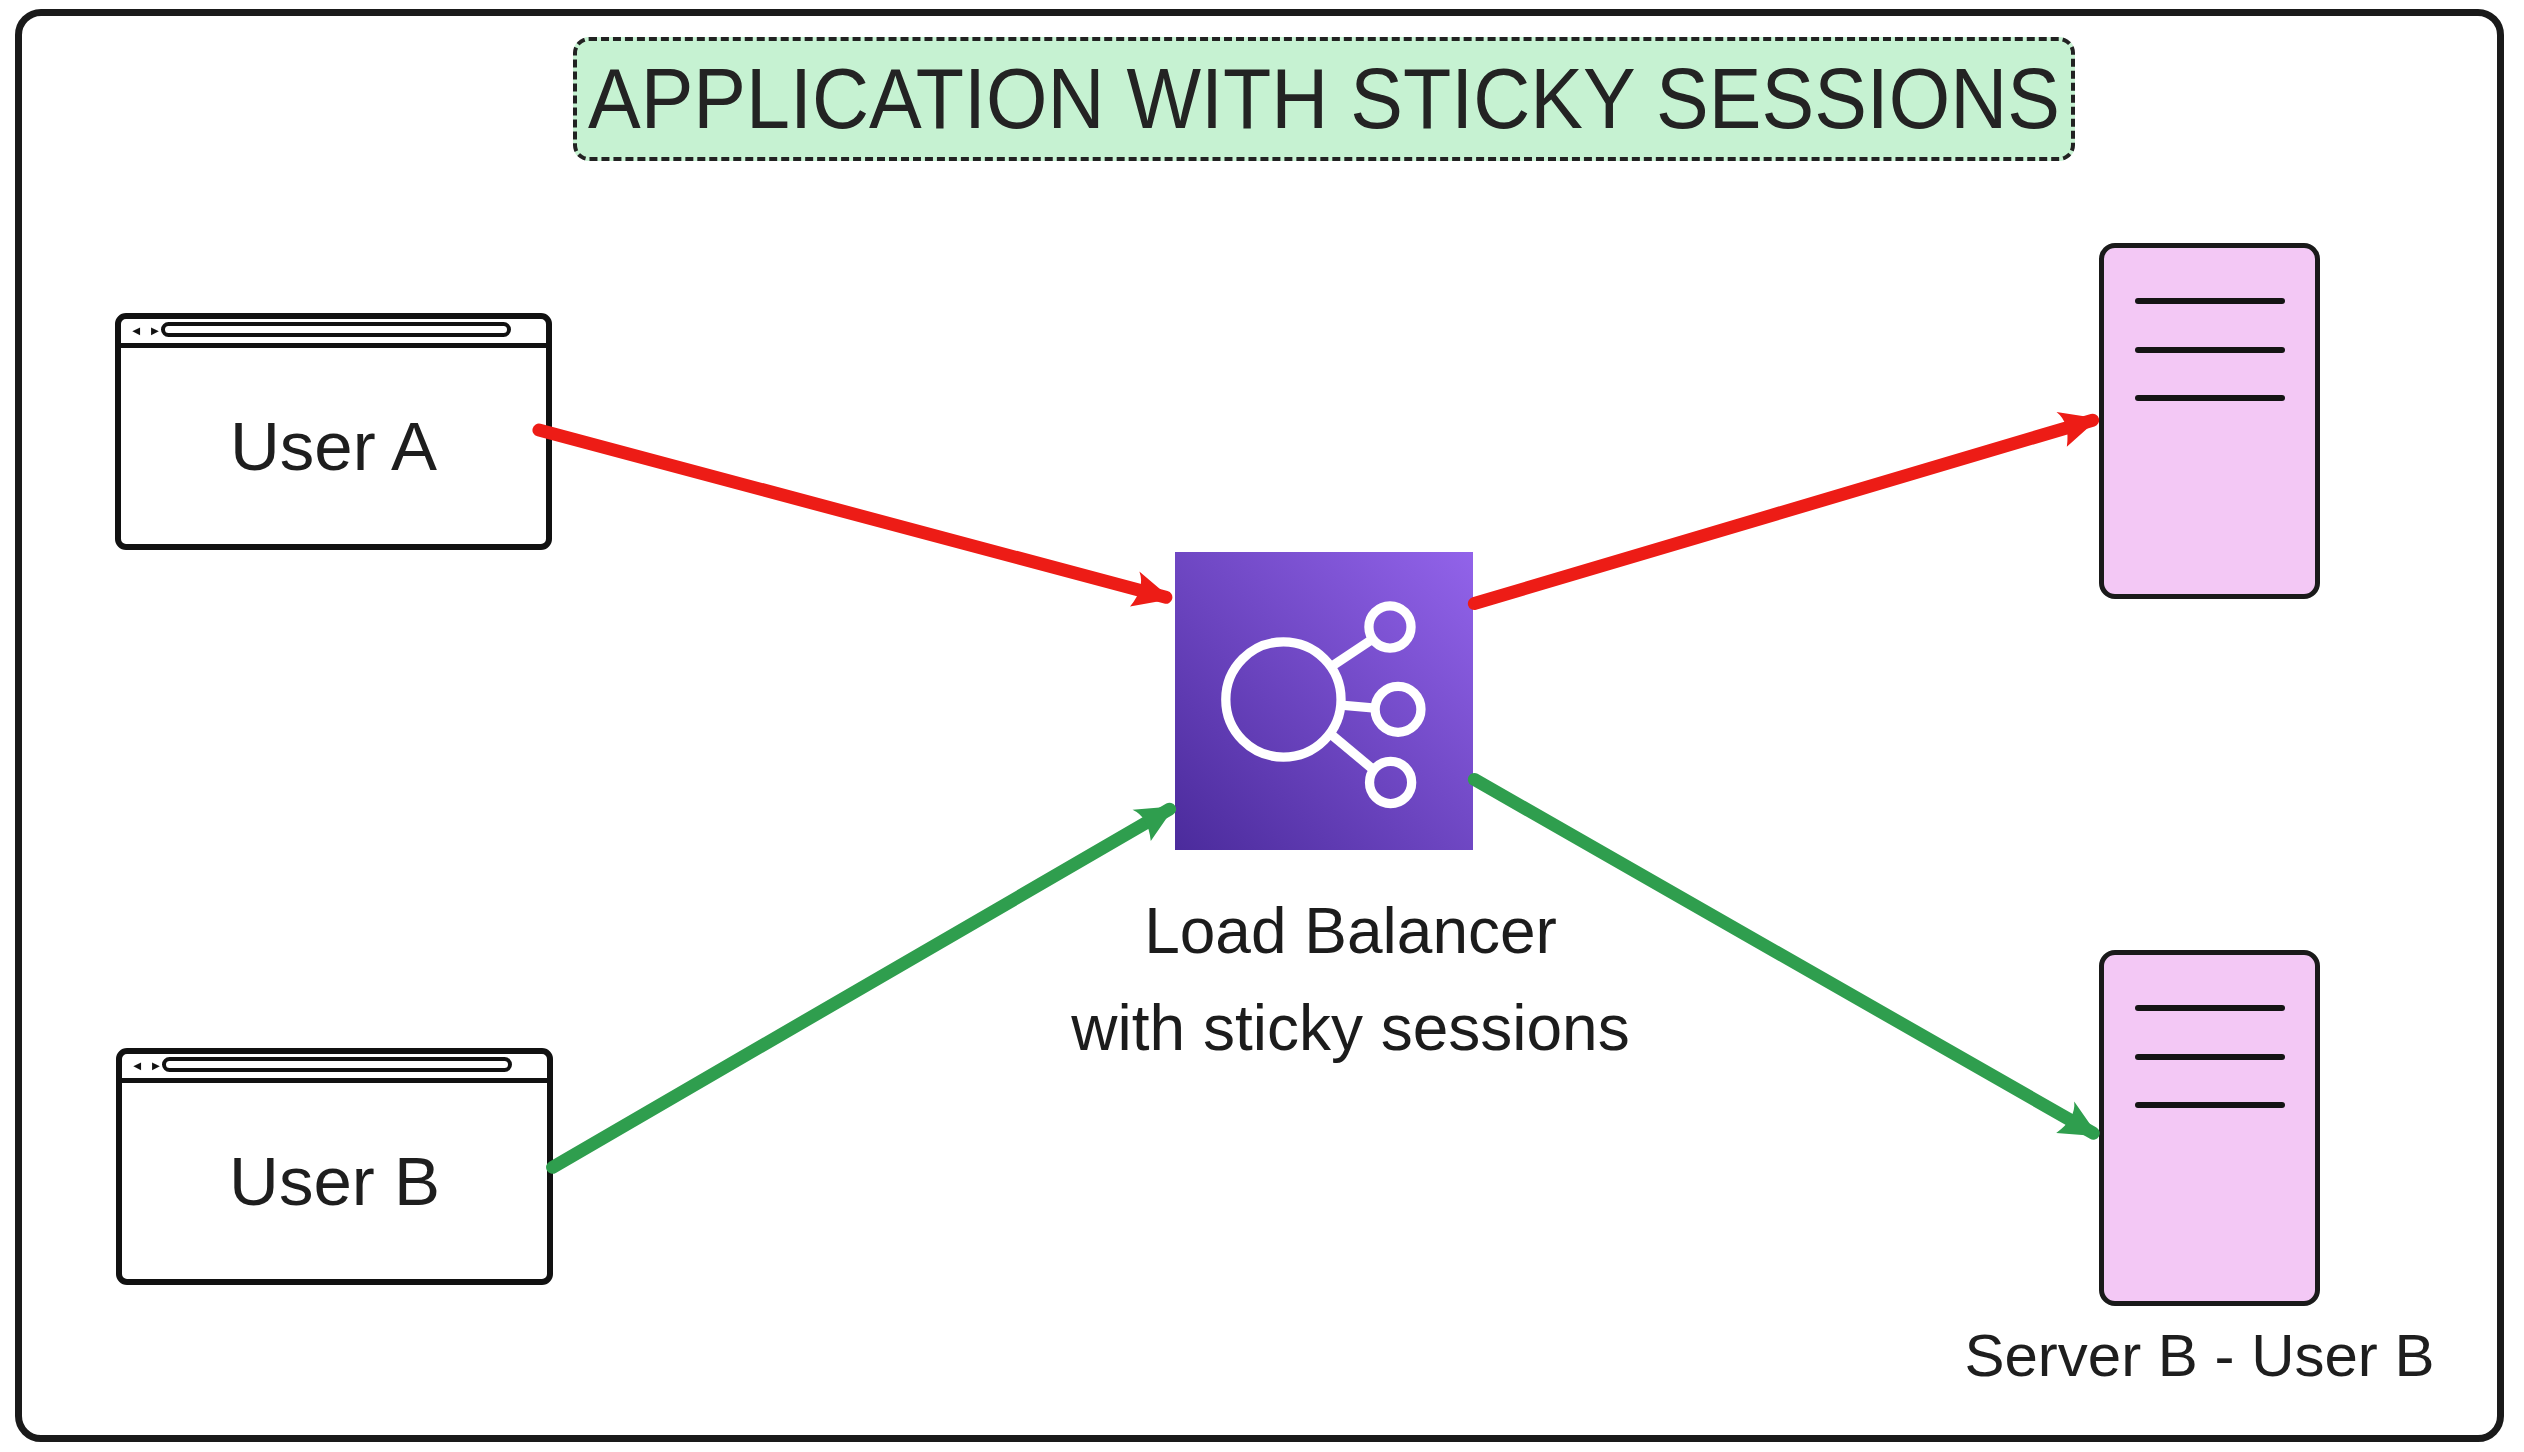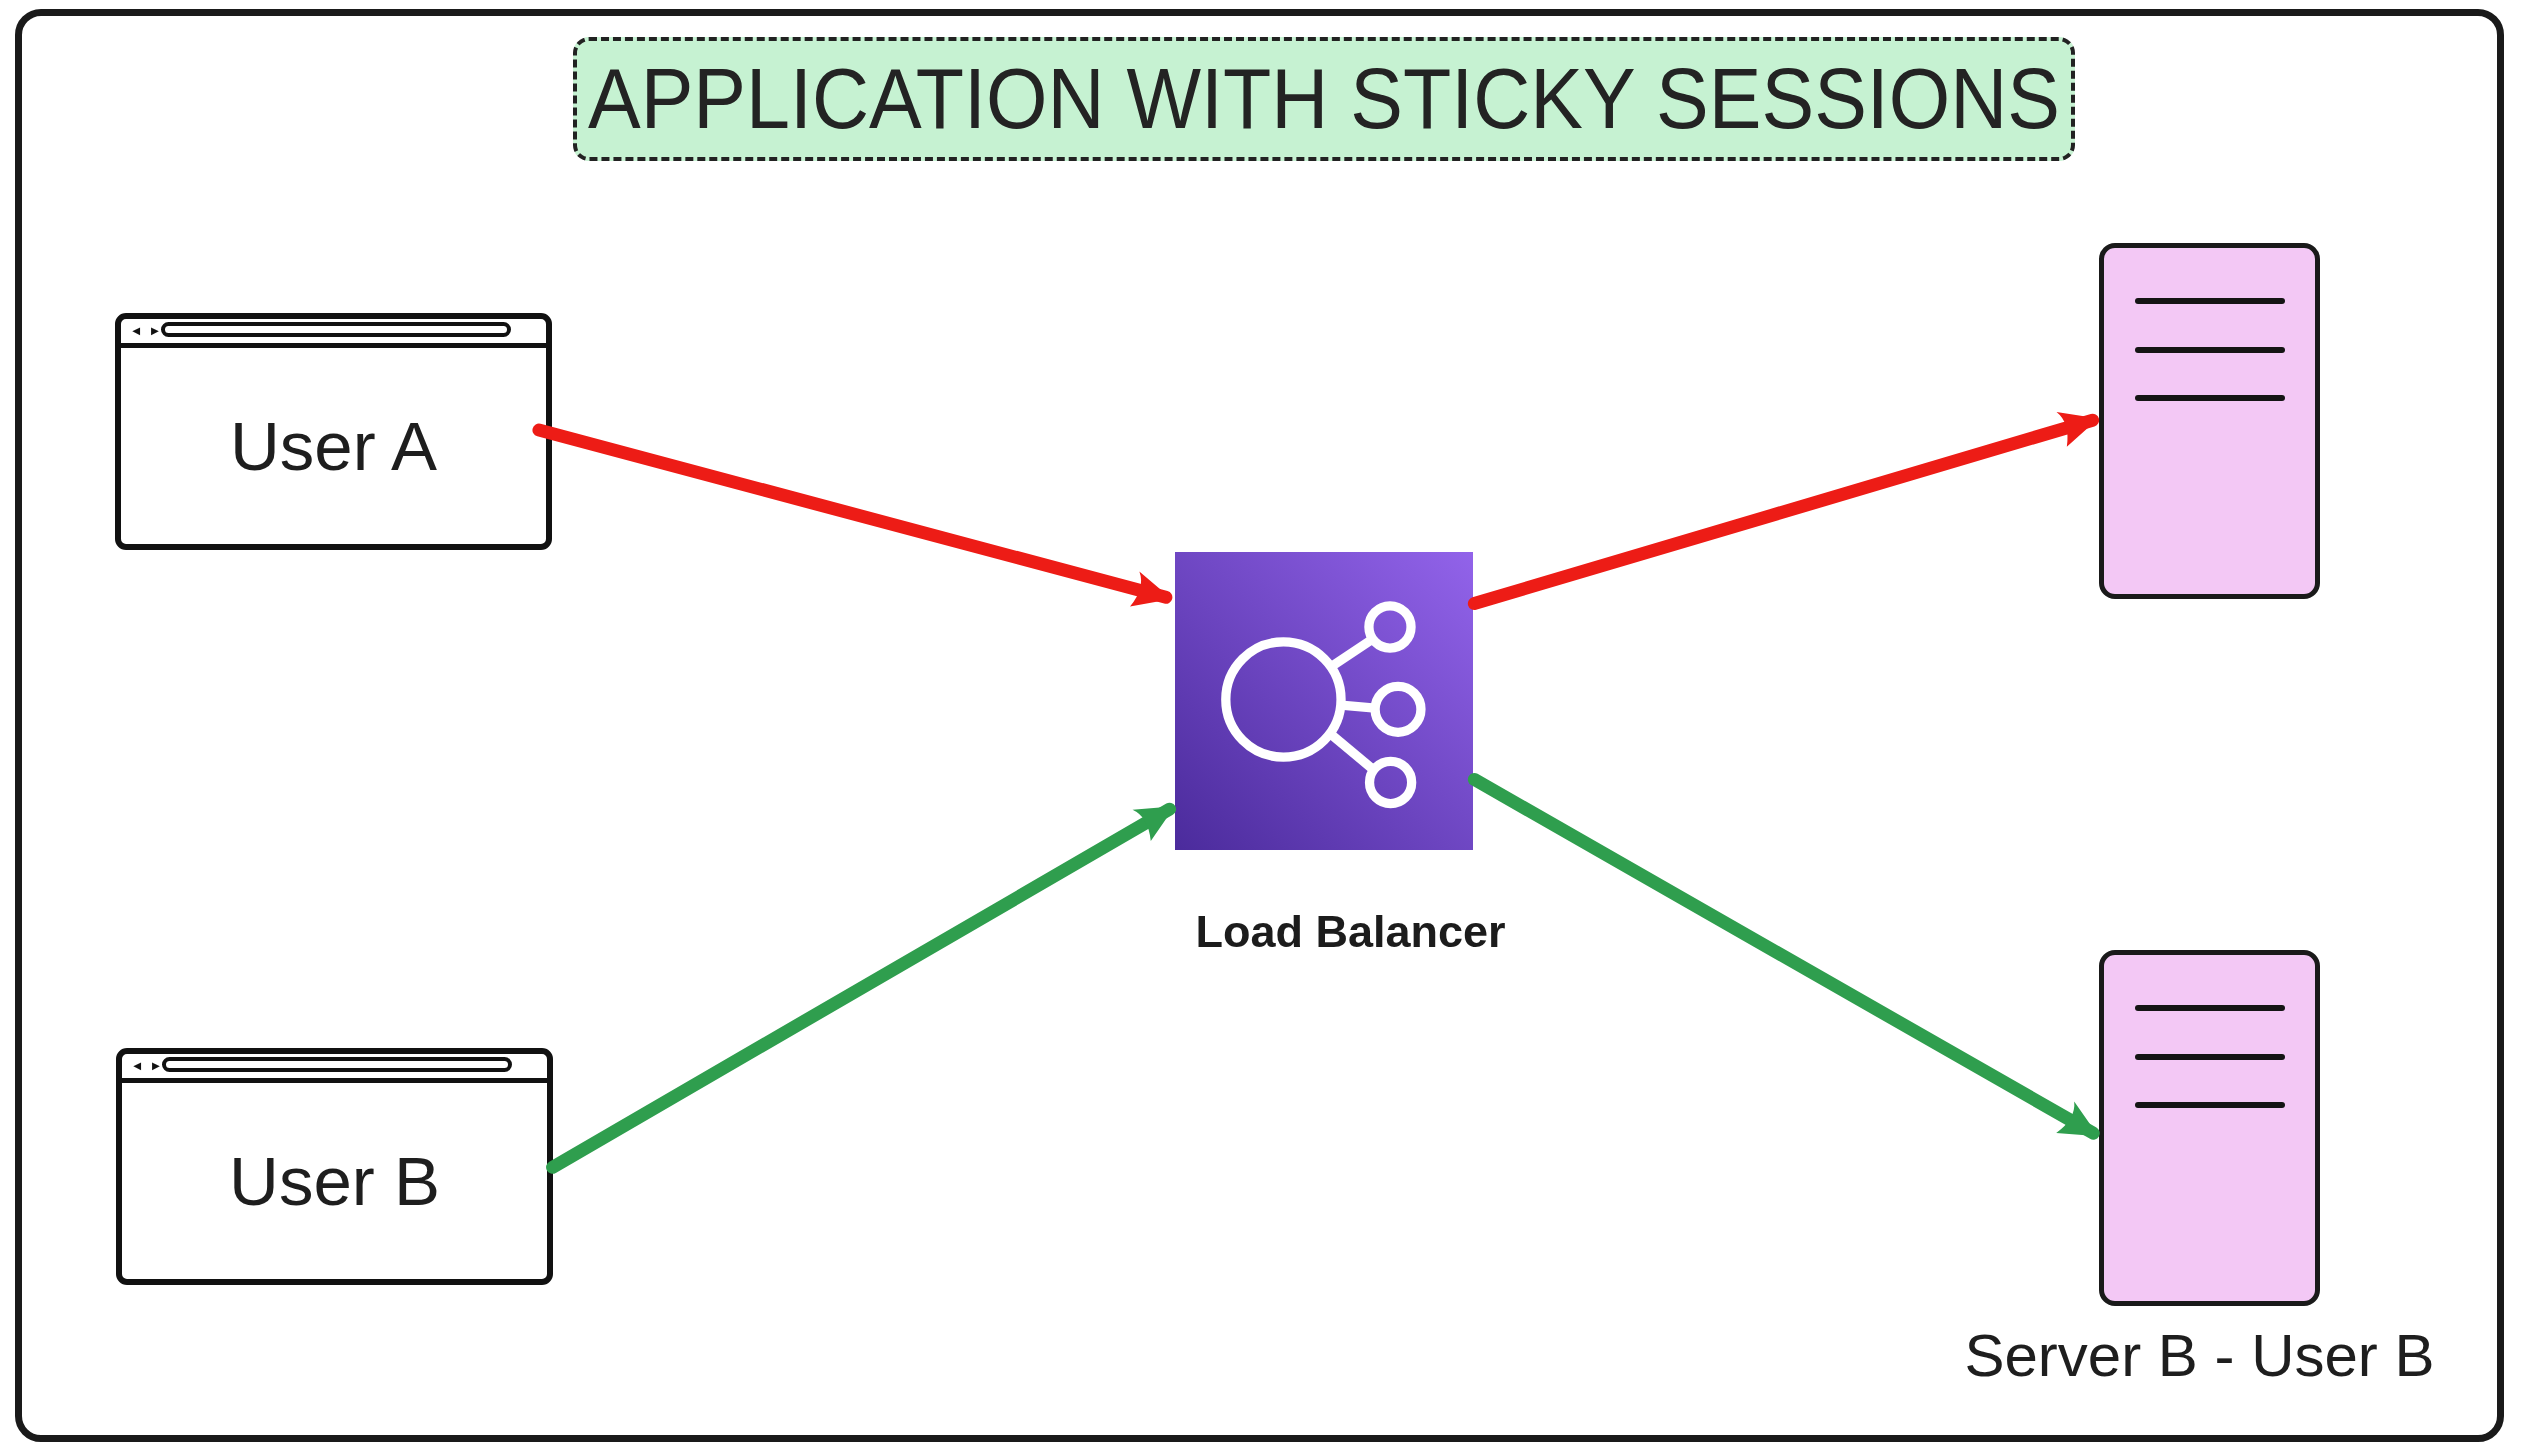--- a/index.html
+++ b/index.html
@@ -84,21 +84,21 @@
     width: 298px; height: 298px;
     background: linear-gradient(to bottom left, var(--purple-light, #9263ea), var(--purple-dark, #4b2b9c));
   }
   .lb-label {
     position: absolute;
     left: 1041px; top: 891px;
     width: 619px;
     text-align: center;
     color: #1c1c1c;
   }
-  .lb-label .l1 { font-size: 45px; line-height: 81px; font-weight: bold; }
+  .lb-label .l1 { font-size: 64px; line-height: 81px; }
   .lb-label .l2 { font-size: 64px; line-height: 81px; margin-top: 16px; }
   
   .server {
     position: absolute;
     width: 221px; height: 356px;
     background: var(--pink, #f3c8f5);
     border: 5px solid #1a1a1a;
     border-radius: 16px;
     box-sizing: border-box;
   }
@@ -192,20 +192,21 @@
         <circle cx="348" cy="372" r="34"></circle>
         <line x1="251" y1="186" x2="320" y2="140"></line>
         <line x1="268" y1="247" x2="323" y2="252"></line>
         <line x1="249" y1="292" x2="321" y2="352"></line>
       </g>
     </svg>
   </div>
 
   <div class="lb-label">
     <div class="l1">Load Balancer</div>
+    <div class="l2">with sticky sessions</div>
   </div>
 
   <div class="server" style="left:2099px; top:243px;">
     <span class="srv-line n1"></span>
     <span class="srv-line n2"></span>
     <span class="srv-line n3"></span>
   </div>
 
   <div class="server" style="left:2099px; top:950px;">
     <span class="srv-line n1"></span>

